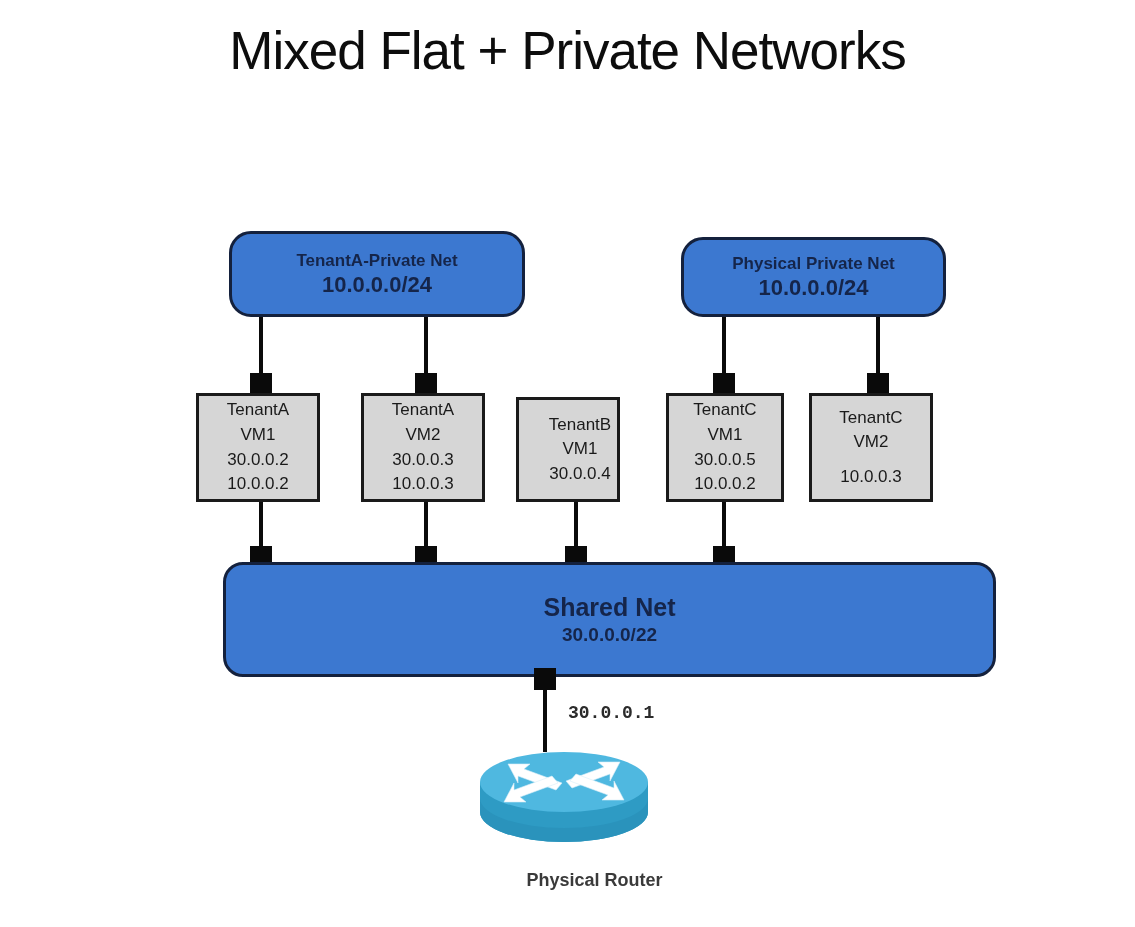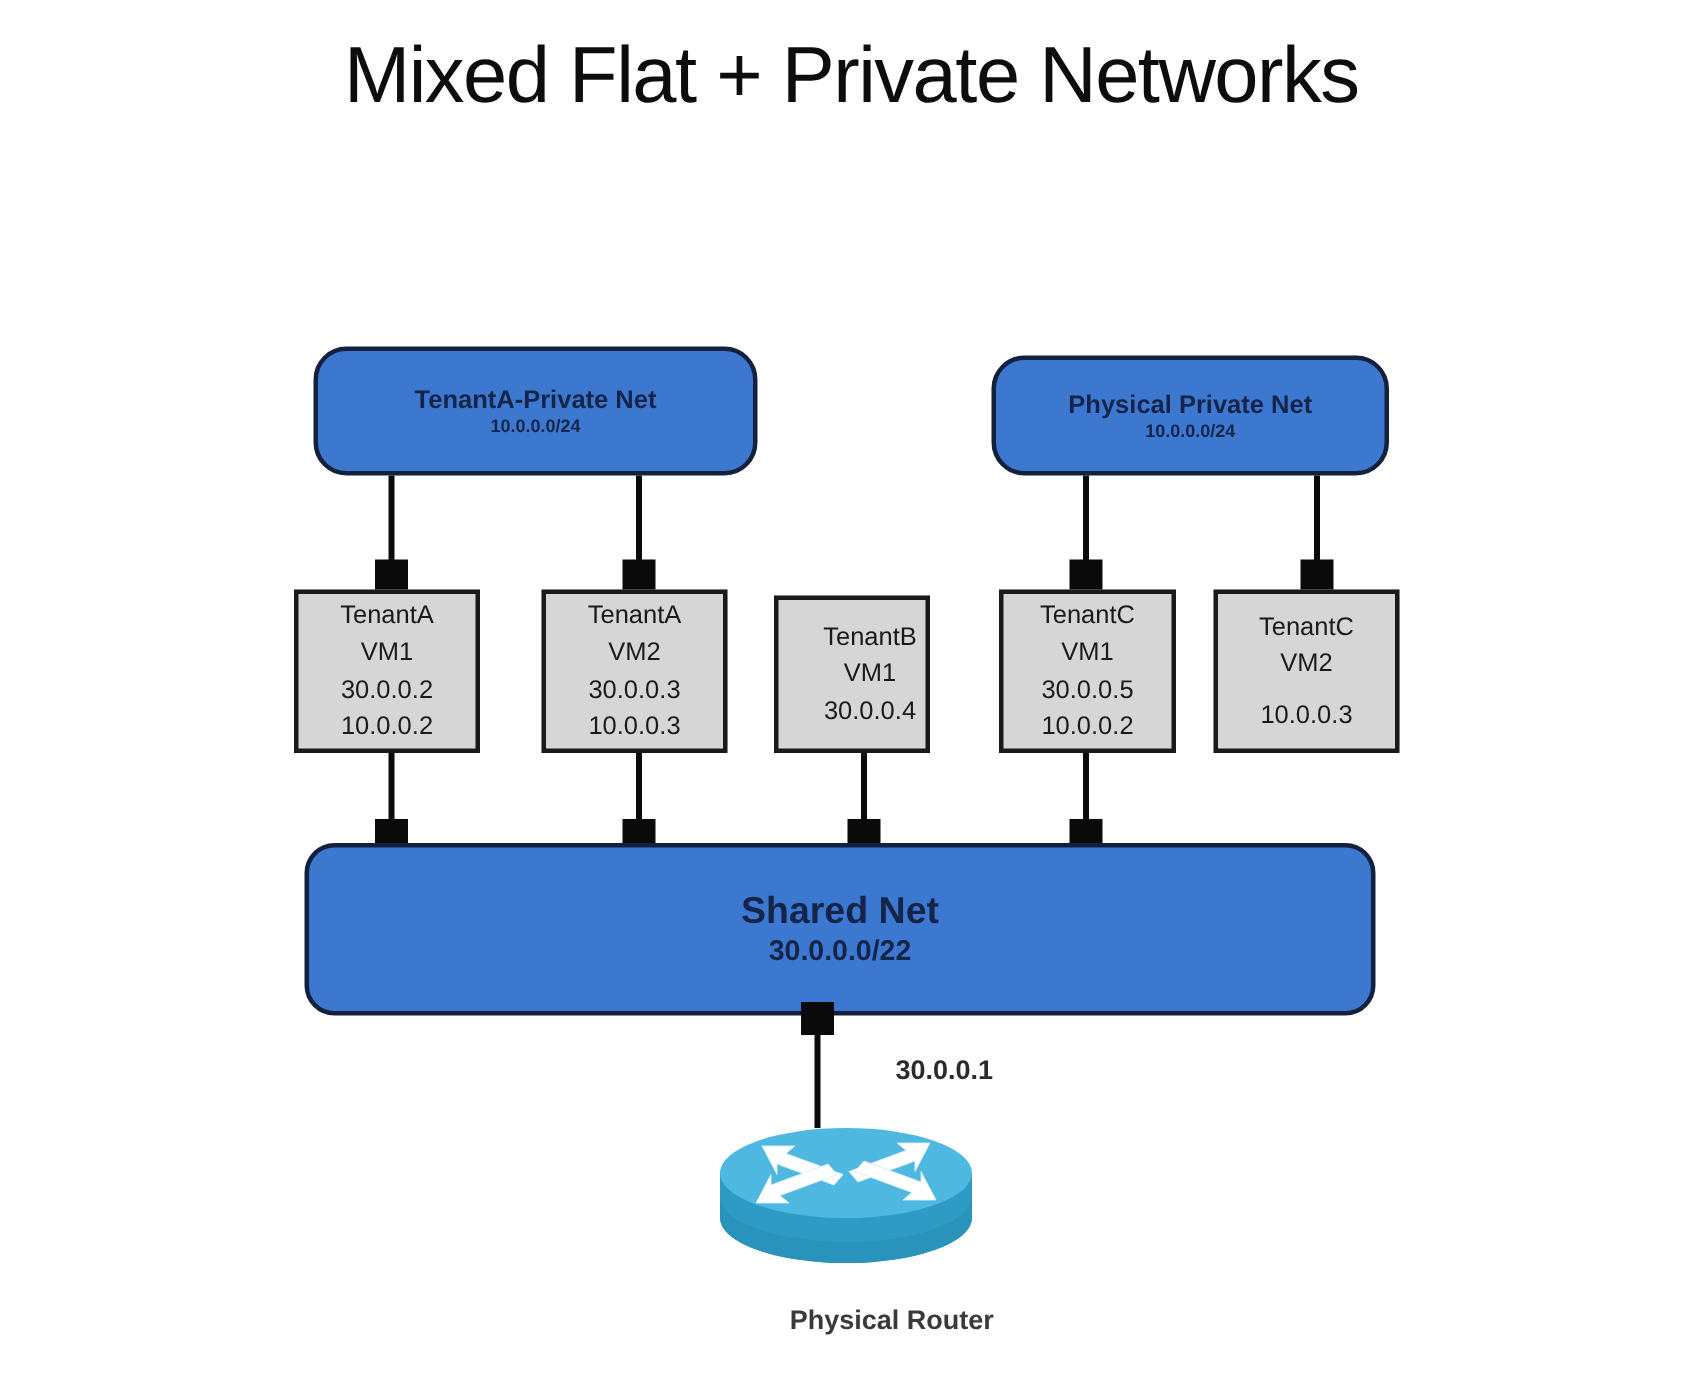--- a/index.html
+++ b/index.html
@@ -47,29 +47,30 @@
     border: 3px solid #14213d;
     border-radius: 22px;
     box-sizing: border-box;
     display: flex;
     flex-direction: column;
     align-items: center;
     justify-content: center;
     color: #14213d;
     font-family: "Liberation Sans", sans-serif;
     text-align: center;
+    margin-left: 20px;
   }
   .netbox .l1 {
     font-size: 17px;
     font-weight: 700;
     line-height: 1.25;
     color: #15254a;
   }
   .netbox .l2 {
-    font-size: 12px;
+    font-size: 22px;
     font-weight: 700;
     line-height: 1.25;
     color: #15254a;
   }
   #net-shared { border-radius: 20px; }
   #net-shared .l1 { font-size: 25px; }
   #net-shared .l2 { font-size: 19px; }
 
   
   .vmbox {
@@ -107,26 +108,25 @@
     position: absolute;
     left: 478px;
     top: 738px;
     width: 172px;
     height: 110px;
   }
   #router svg { display: block; }
 
   .iplabel {
     position: absolute;
-    font-family: Liberation Sans, sans-serif;
+    font-family: Liberation Mono, monospace;
     font-size: 18px;
     font-weight: 700;
     color: #2b2b2b;
     white-space: nowrap;
-    margin-left: 29px;
   }
   #router-caption {
     position: absolute;
     left: 0;
     top: 870px;
     width: 1135px;
     text-align: center;
     font-family: "Liberation Sans", sans-serif;
     font-size: 18px;
     font-weight: 700;
@@ -198,21 +198,21 @@
   <div class="link" style="left:259px; top:502px; height:52px;"></div>
   <div class="link" style="left:424px; top:502px; height:52px;"></div>
   <div class="link" style="left:574px; top:502px; height:52px;"></div>
   <div class="link" style="left:722px; top:502px; height:52px;"></div>
 
   <div class="nic" style="left:250px; top:546px;"></div>
   <div class="nic" style="left:415px; top:546px;"></div>
   <div class="nic" style="left:565px; top:546px;"></div>
   <div class="nic" style="left:713px; top:546px;"></div>
 
-  <div class="netbox" id="net-shared" style="left:203px; top:562px; width:714px; height:115px;">
+  <div class="netbox" id="net-shared" style="left:203px; top:562px; width:773px; height:115px;">
     <div class="l1">Shared Net</div>
     <div class="l2">30.0.0.0/22</div>
   </div>
 
   <div class="nic" style="left:534px; top:668px;"></div>
   <div class="link" style="left:543px; top:690px; height:62px;"></div>
   <div class="iplabel" id="gw-ip" style="left:568px; top:703px;">30.0.0.1</div>
 
   <div id="router">
     <svg width="172" height="110" viewBox="0 0 172 110" xmlns="http://www.w3.org/2000/svg">

